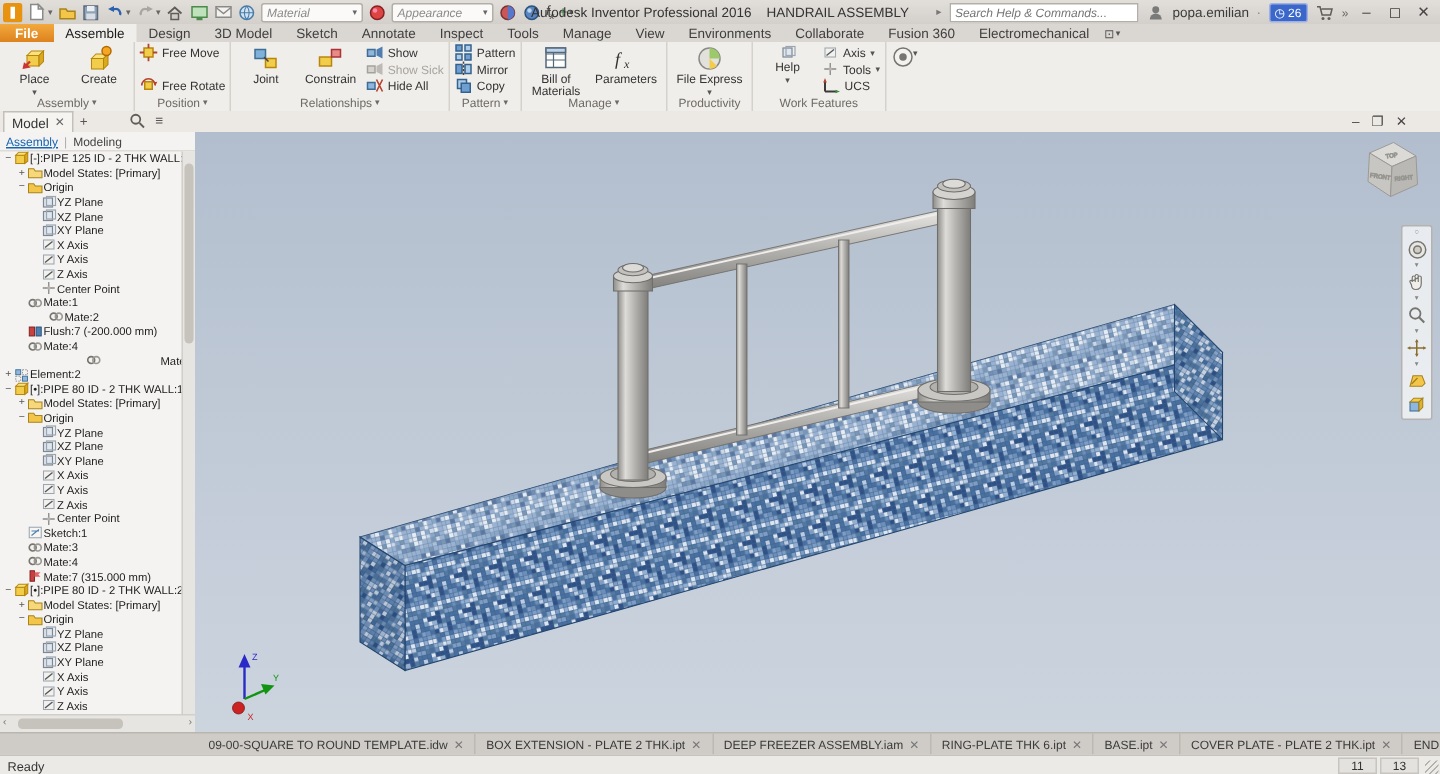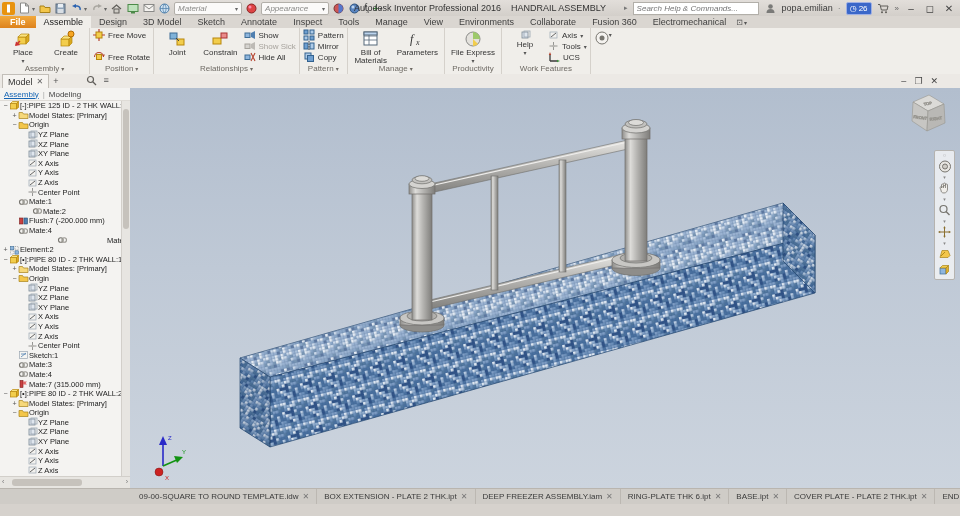--- a/index.html
+++ b/index.html
@@ -1294,13 +1294,21 @@
       </div>
       <div class="dtab">
         <span>COVER PLATE - PLATE 2 THK.ipt</span>
         <span class="x">✕</span>
       </div>
       <div class="dtab">
         <span>END CAP - DIA 200 ID PLATE 2 THK.ipt</span>
       </div>
     </div>
 
+  <div id="statusbar">
+    <span class="ready">Ready</span>
+    <span id="statusright">
+      <span class="scount">11</span>
+      <span class="scount">13</span>
+    </span>
+    <div id="grip"></div>
+  </div>
 </div>
 
 </body></html>

